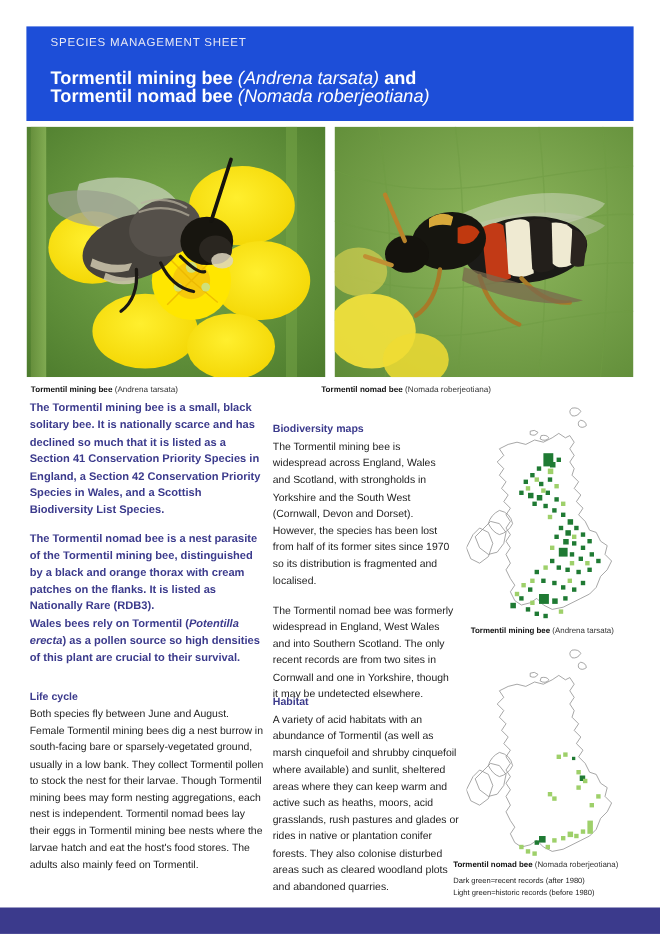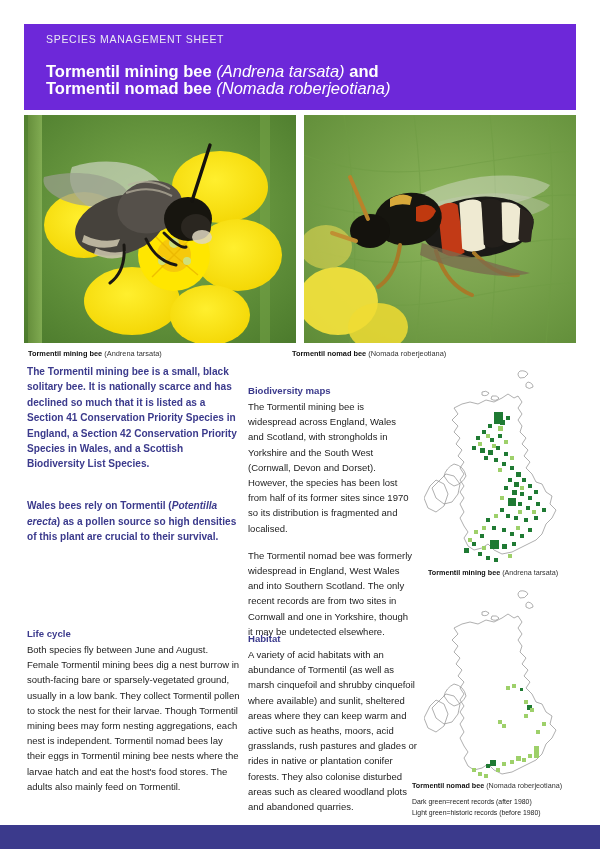--- a/index.html
+++ b/index.html
@@ -3,21 +3,21 @@
 <meta charset="utf-8">
 <style>
   html,body{margin:0;padding:0;background:#8a8a8a;}
   body{font-family:"Liberation Sans",sans-serif;}
   .page{
     position:relative;width:600px;height:849px;background:#ffffff;overflow:hidden;
   }
   
   .header{
     position:absolute;left:24px;top:24px;width:552px;height:86px;
-    background:#6d28d9;
+    background:#1d4ed8;
   }
   .kicker{
     position:absolute;left:22px;top:9px;color:#e9e9f4;font-size:10.5px;
     letter-spacing:.7px;font-weight:400;
   }
   .title-line{
     position:absolute;left:22px;color:#ffffff;font-size:16.5px;font-weight:700;
     white-space:nowrap;
   }
   .title-line.l1{top:38px;}
@@ -215,21 +215,21 @@
     <span class="sci">(Andrena tarsata)</span>
   </div>
   <div class="caption cap-right">
     <b>Tormentil nomad bee</b>
     <span class="sci">(Nomada roberjeotiana)</span>
   </div>
 
   <div class="col-left">
     <p class="purple-block">The Tormentil mining bee is a small, black solitary bee. It is nationally scarce and has declined so much that it is listed as a Section 41 Conservation Priority Species in England, a Section 42 Conservation Priority Species in Wales, and a Scottish Biodiversity List Species.</p>
     <p class="purple-block">
-      <br>
+      <span>The Tormentil nomad bee is a nest parasite of the Tormentil mining bee, distinguished by a black and orange thorax with cream patches on the flanks. It is listed as Nationally Rare (RDB3).</span><br>
       <span>Wales bees rely on Tormentil (</span><i>Potentilla erecta</i><span>) as a pollen source so high densities of this plant are crucial to their survival.</span>
     </p>
   </div>
 
   <div class="lifecycle">
     <div class="sec-head">Life cycle</div>
     <p class="body-text">Both species fly between June and August. Female Tormentil mining bees dig a nest burrow in south-facing bare or sparsely-vegetated ground, usually in a low bank. They collect Tormentil pollen to stock the nest for their larvae. Though Tormentil mining bees may form nesting aggregations,  each nest is independent. Tormentil nomad bees lay their eggs in  Tormentil mining bee nests where the larvae hatch and eat the host's  food stores. The adults also mainly feed on Tormentil.</p>
   </div>
 
   <div class="col-mid">

